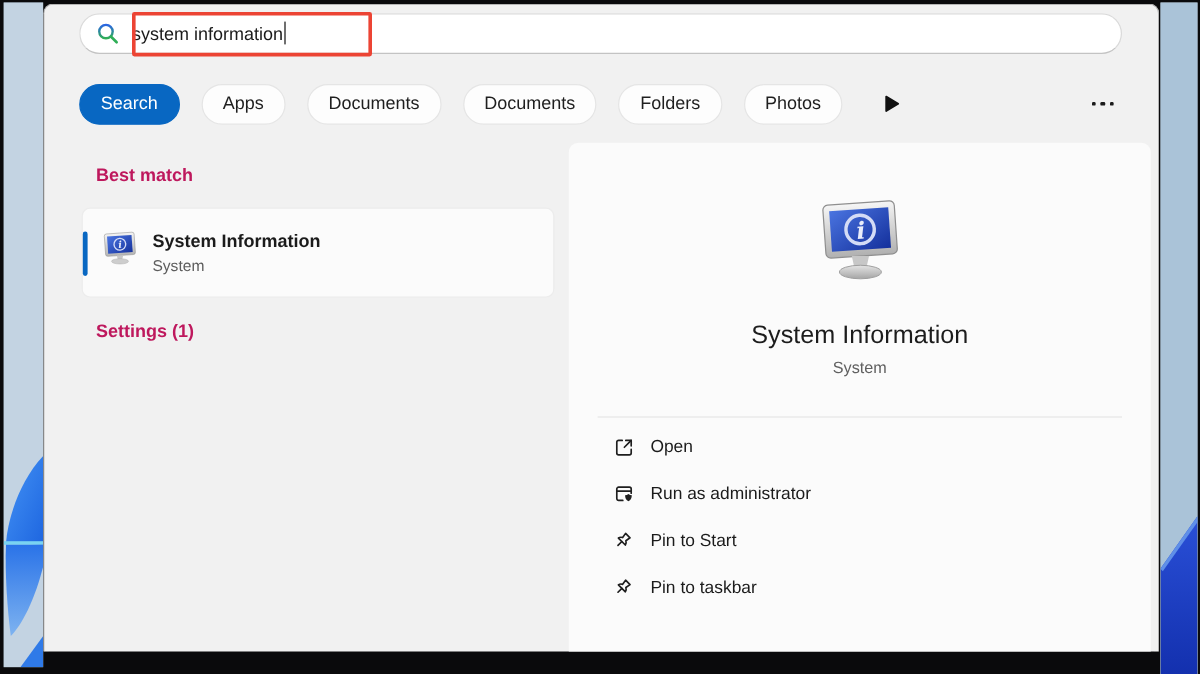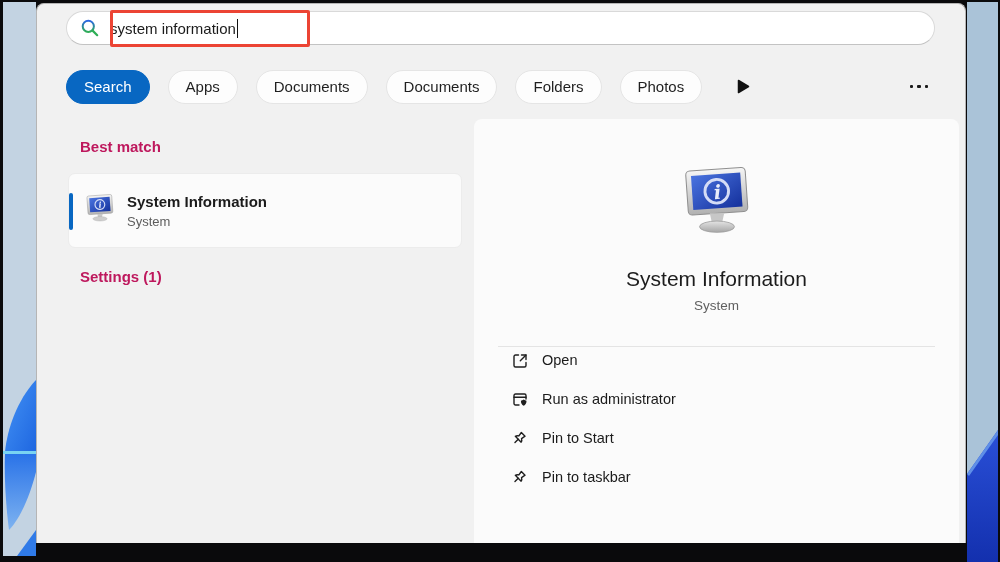--- a/index.html
+++ b/index.html
@@ -66,21 +66,21 @@
   .detail {
     position:absolute; left:437px; top:115px; right:6px; bottom:0;
     background:#fbfbfb; border-radius:8px 8px 0 0; overflow:hidden;
     text-align:center;
   }
   .detail .big-icon { margin-top:47px; display:inline-block; }
   .detail-title { margin-top:27px; font-size:21px; color:#1c1c1c; font-weight:400; }
   .detail-sub { margin-top:7px; font-size:13.5px; color:#606060; }
   .divider { height:1px; background:#e4e4e4; margin:33px 24px 0 24px; }
   .actions { margin-top:5px; text-align:left; padding-left:37px; }
-  .action-row { height:39px; display:flex; align-items:flex-start; cursor:default; }
+  .action-row { height:39px; display:flex; align-items:center; cursor:default; }
   .action-row .a-icon { width:18px; height:18px; flex:0 0 auto; display:flex; }
   .action-row .a-label { margin-left:13px; font-size:14.5px; color:#1b1b1b; }
 </style>
 </head>
 <body>
 
 <div class="wall wall-left">
   <svg width="33" height="554" viewBox="0 0 33 554">
     <defs>
       <linearGradient id="wg1" x1="0" y1="0" x2="1" y2="1">

